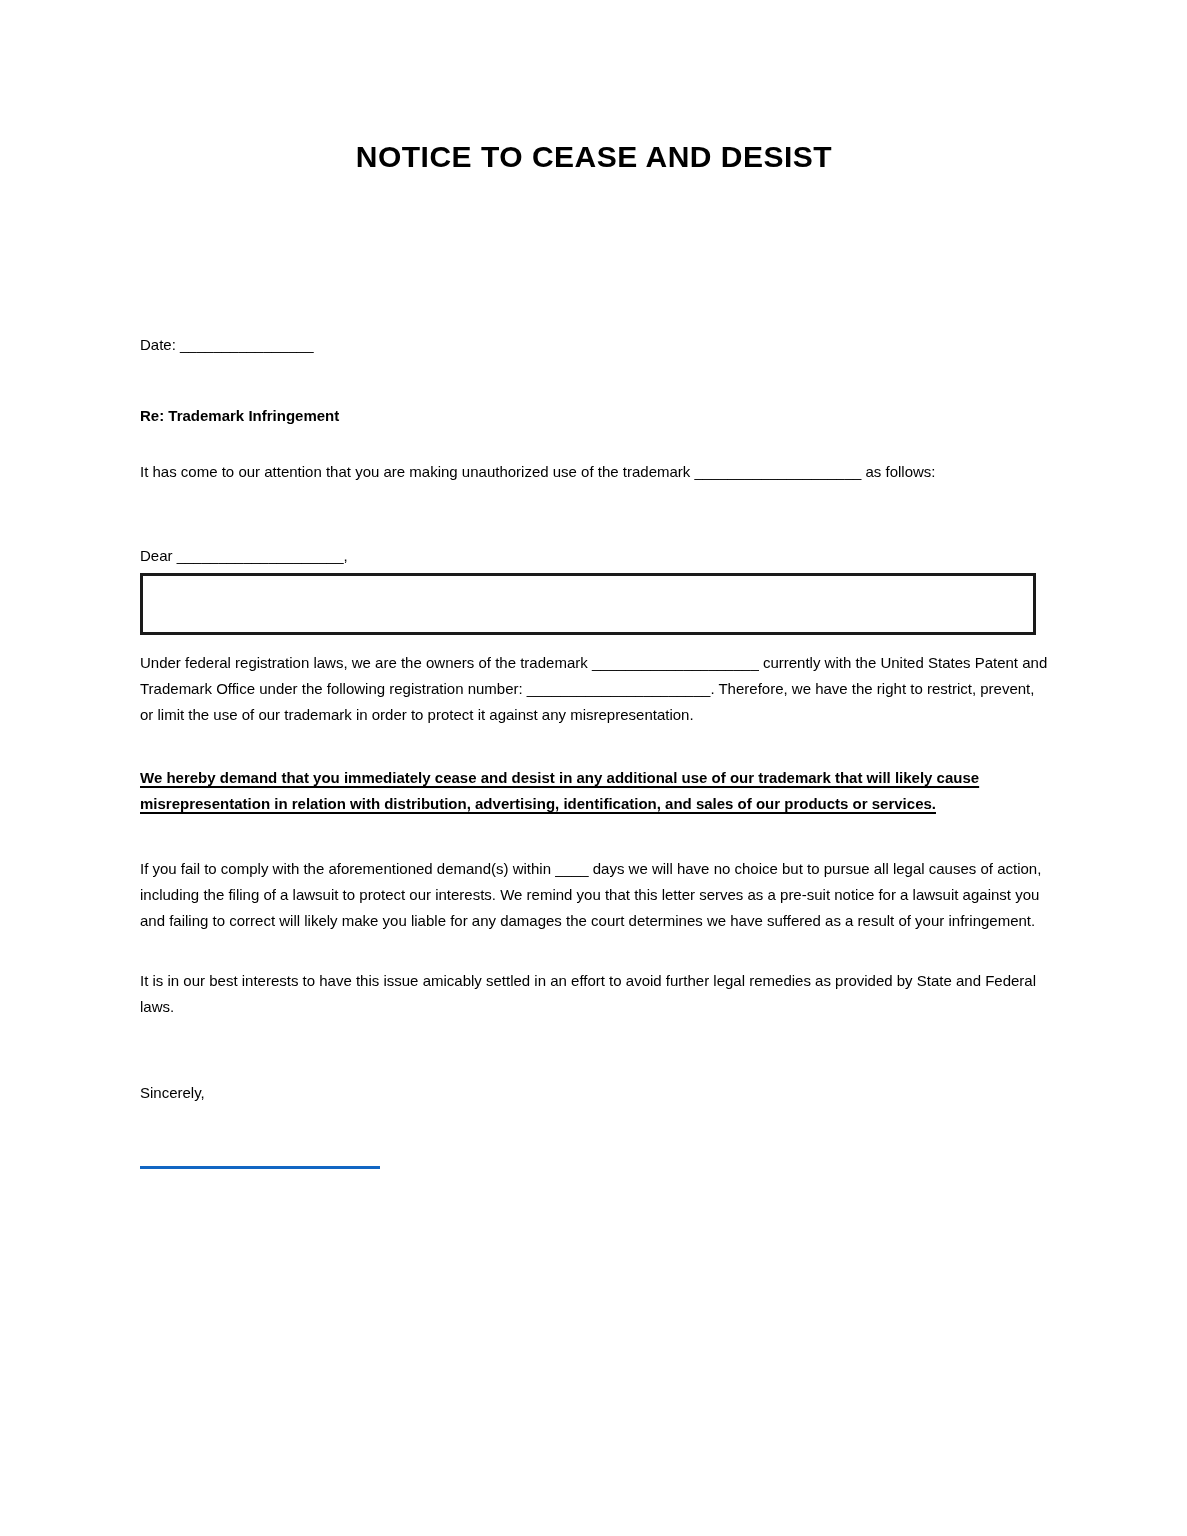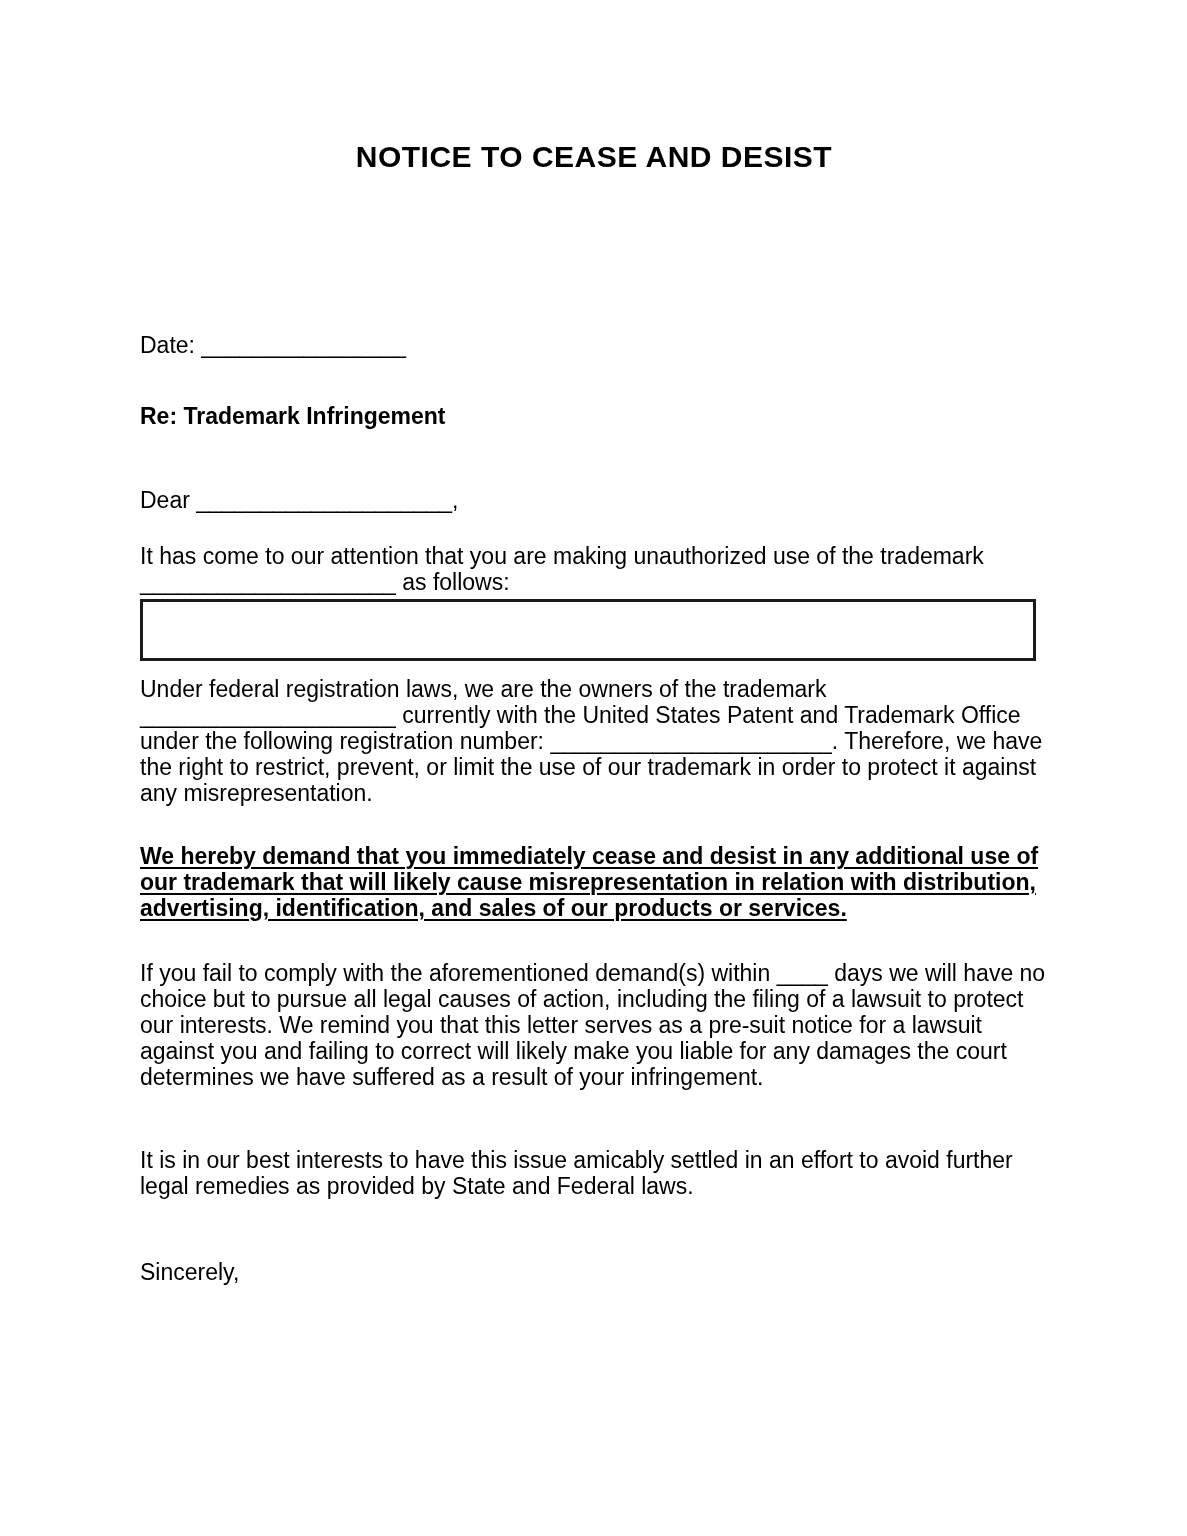--- a/index.html
+++ b/index.html
@@ -21,21 +21,21 @@
   }
   .doc-title {
     margin: 0;
     padding-top: 140px;
     text-align: center;
     font-size: 30px;
     font-weight: bold;
     letter-spacing: 0.5px;
   }
   .body-text {
-    font-size: 23px;
+    font-size: 15px;
     line-height: 26px;
   }
   .date-line      { margin-top: 158px; }
   .subject-line   { margin-top: 45px; font-weight: bold; }
   .salutation     { margin-top: 58px; }
   .para-intro     { margin-top: 30px; }
   .description-box {
     margin-top: 4px;
     width: 896px;
     height: 62px;
@@ -44,21 +44,21 @@
   }
   .para-registration { margin-top: 15px; }
   .para-demand {
     margin-top: 37px;
     font-weight: bold;
     text-decoration: underline;
     text-decoration-thickness: 2px;
     text-underline-offset: 3px;
   }
   .para-comply    { margin-top: 39px; }
-  .para-settle    { margin-top: 57px; }
+  .para-settle    { margin-top: 34px; }
   .closing        { margin-top: 60px; }
   .signature-line {
     margin-top: 60px;
     width: 240px;
     height: 3px;
     background: #1266c3; 
   }
   .footer-brand {
     position: absolute;
     left: 140px;
@@ -78,23 +78,23 @@
 
 <div class="page">
   <div class="content">
 
     <h1 class="doc-title">NOTICE TO CEASE AND DESIST</h1>
 
     <div class="body-text date-line">Date: ________________</div>
 
     <div class="body-text subject-line">Re: Trademark Infringement</div>
 
+    <div class="body-text para-intro">It has come to our attention that you are making unauthorized use of the trademark ____________________ as follows:</div>
+
     <div class="body-text salutation">Dear ____________________,</div>
-
-    <div class="body-text para-intro">It has come to our attention that you are making unauthorized use of the trademark ____________________ as follows:</div>
 
     <div class="description-box"></div>
 
     <div class="body-text para-registration">Under federal registration laws, we are the owners of the trademark ____________________ currently with the United States Patent and Trademark Office under the following registration number: ______________________. Therefore, we have the right to restrict, prevent, or limit the use of our trademark in order to protect it against any misrepresentation.</div>
 
     <div class="body-text para-demand">We hereby demand that you immediately cease and desist in any additional use of our trademark that will likely cause misrepresentation in relation with distribution, advertising, identification, and sales of our products or services.</div>
 
     <div class="body-text para-comply">If you fail to comply with the aforementioned demand(s) within ____ days we will have no choice but to pursue all legal causes of action, including the filing of a lawsuit to protect our interests. We remind you that this letter serves as a pre-suit notice for a lawsuit against you and failing to correct will likely make you liable for any damages the court determines we have suffered as a result of your infringement.</div>
 
     <div class="body-text para-settle">It is in our best interests to have this issue amicably settled in an effort to avoid further legal remedies as provided by State and Federal laws.</div>

